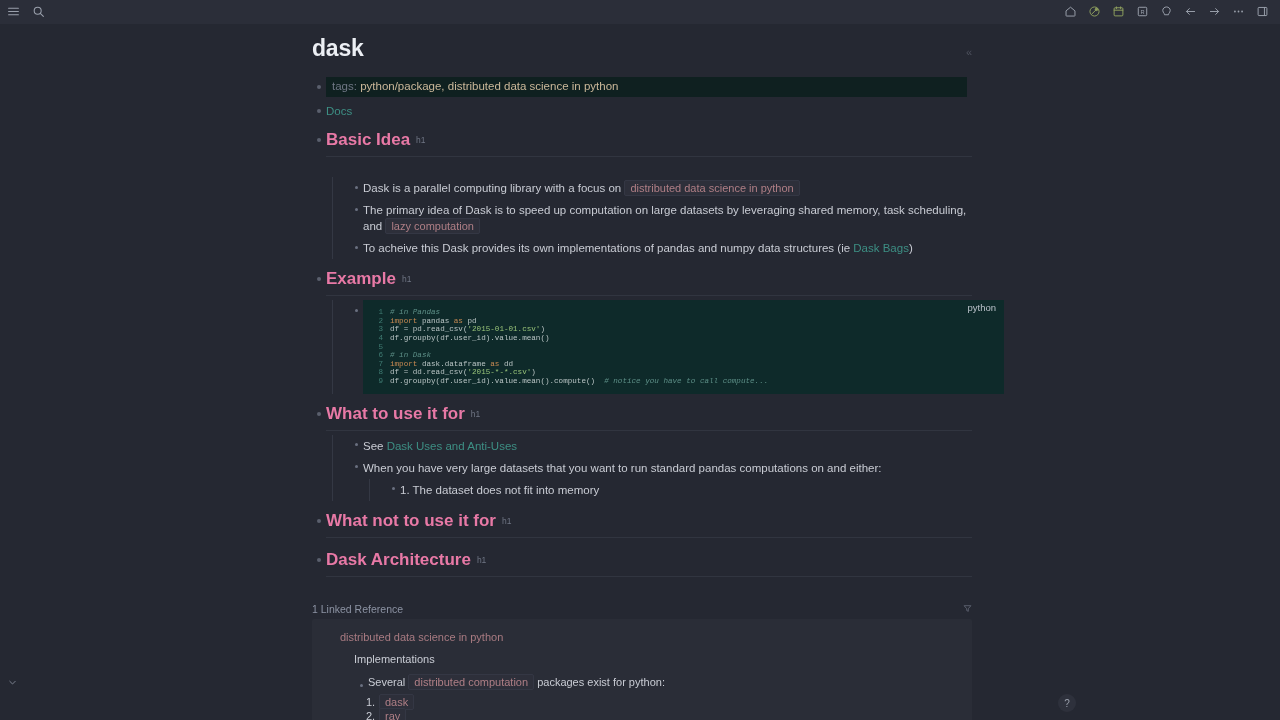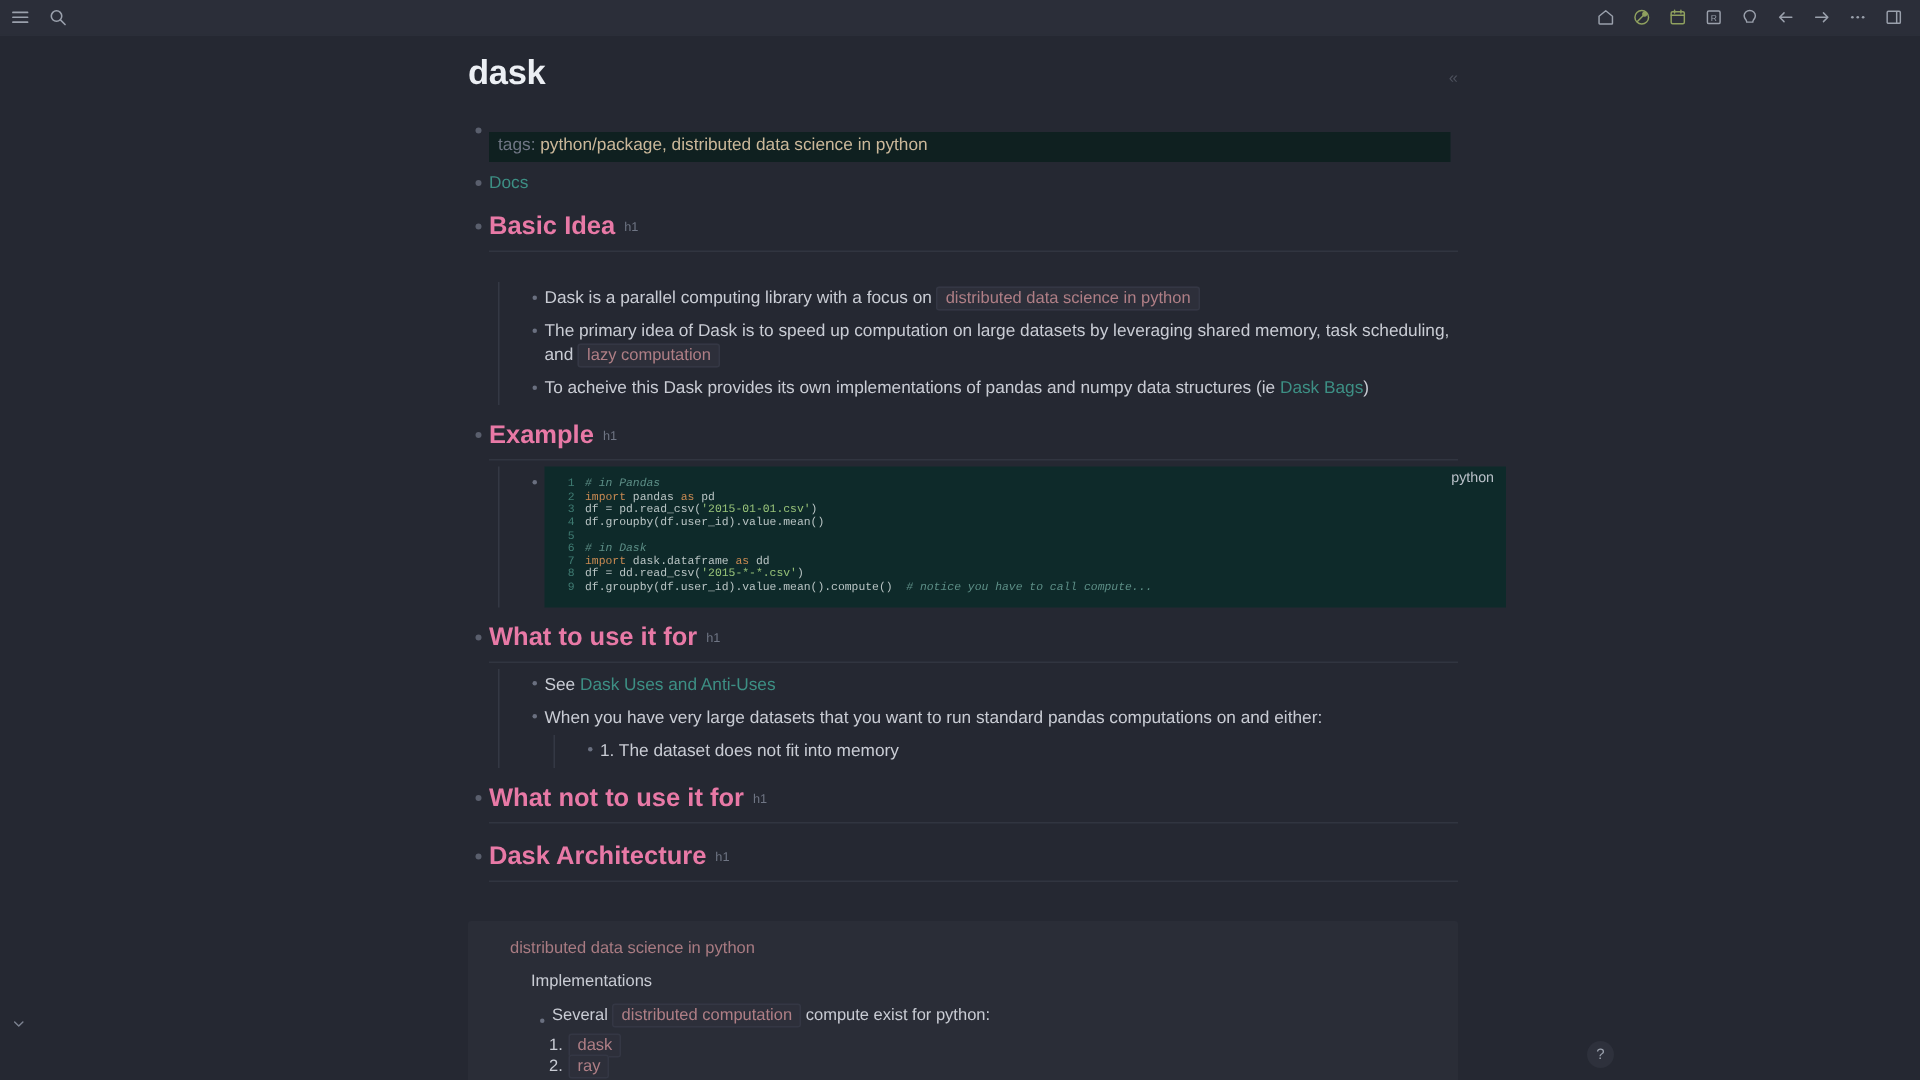--- a/index.html
+++ b/index.html
@@ -69,21 +69,20 @@
   .bullet.sub i { width: 3px; height: 3px; background: #6a7080; }
   .content { flex: 1 1 auto; min-width: 0; }
 
   .tagline {
     background: #0f2020;
     padding: 2px 6px 3px 6px;
     width: 641px;
     font-size: 11.5px;
     line-height: 15px;
     color: #d2d6dd;
-    margin-top: 11px;
   }
   .tagline .k { color: #6f7684; }
   .tagline .v { color: #cbb89a; }
   .link-teal { color: #3d8f84; cursor: pointer; }
 
   .docs-line { font-size: 11.5px; line-height: 16px; padding: 2px 0 2px 0; }
 
   h1.h {
     margin: 0; padding: 0;
     font-size: 17px; font-weight: bold;
@@ -403,29 +402,37 @@
             <i></i>
           </span>
         <div class="content">
           <h1 class="h">Dask Architecture</h1><span class="htag">h1</span>
           <div class="hr"></div>
         </div>
       </div>
     </div>
 
     <div id="linkedrefs">
+      <div class="lr-head">
+        <span>1 Linked Reference</span>
+        <span class="lr-filter">
+          <svg width="9" height="9" viewBox="0 0 16 16" fill="none" stroke="currentColor" stroke-width="1.3" stroke-linejoin="round">
+            <path d="M2 3h12l-4.6 5.4V13L6.6 11.6V8.4z"></path>
+          </svg>
+        </span>
+      </div>
       <div class="lr-card">
         <div class="lr-title">distributed data science in python</div>
         <div class="lr-sub">Implementations</div>
         <div class="lr-body">
           <div class="lr-li">
             <span class="bullet sub" style="margin-top:5px">
                 <i></i>
               </span>
-            <span><span>Several </span><span class="pill">distributed computation</span><span> compute exist for python:</span></span>
+            <span><span>Several </span><span class="pill">distributed computation</span><span> packages exist for python:</span></span>
           </div>
           <div class="lr-ol" id="lr-numbered">
               <div class="lr-ol-li"><span class="lr-num">1.</span><span class="pill">dask</span></div>
               <div class="lr-ol-li"><span class="lr-num">2.</span><span class="pill">ray</span></div>
             </div>
         </div>
       </div>
     </div>
 
   </div>

